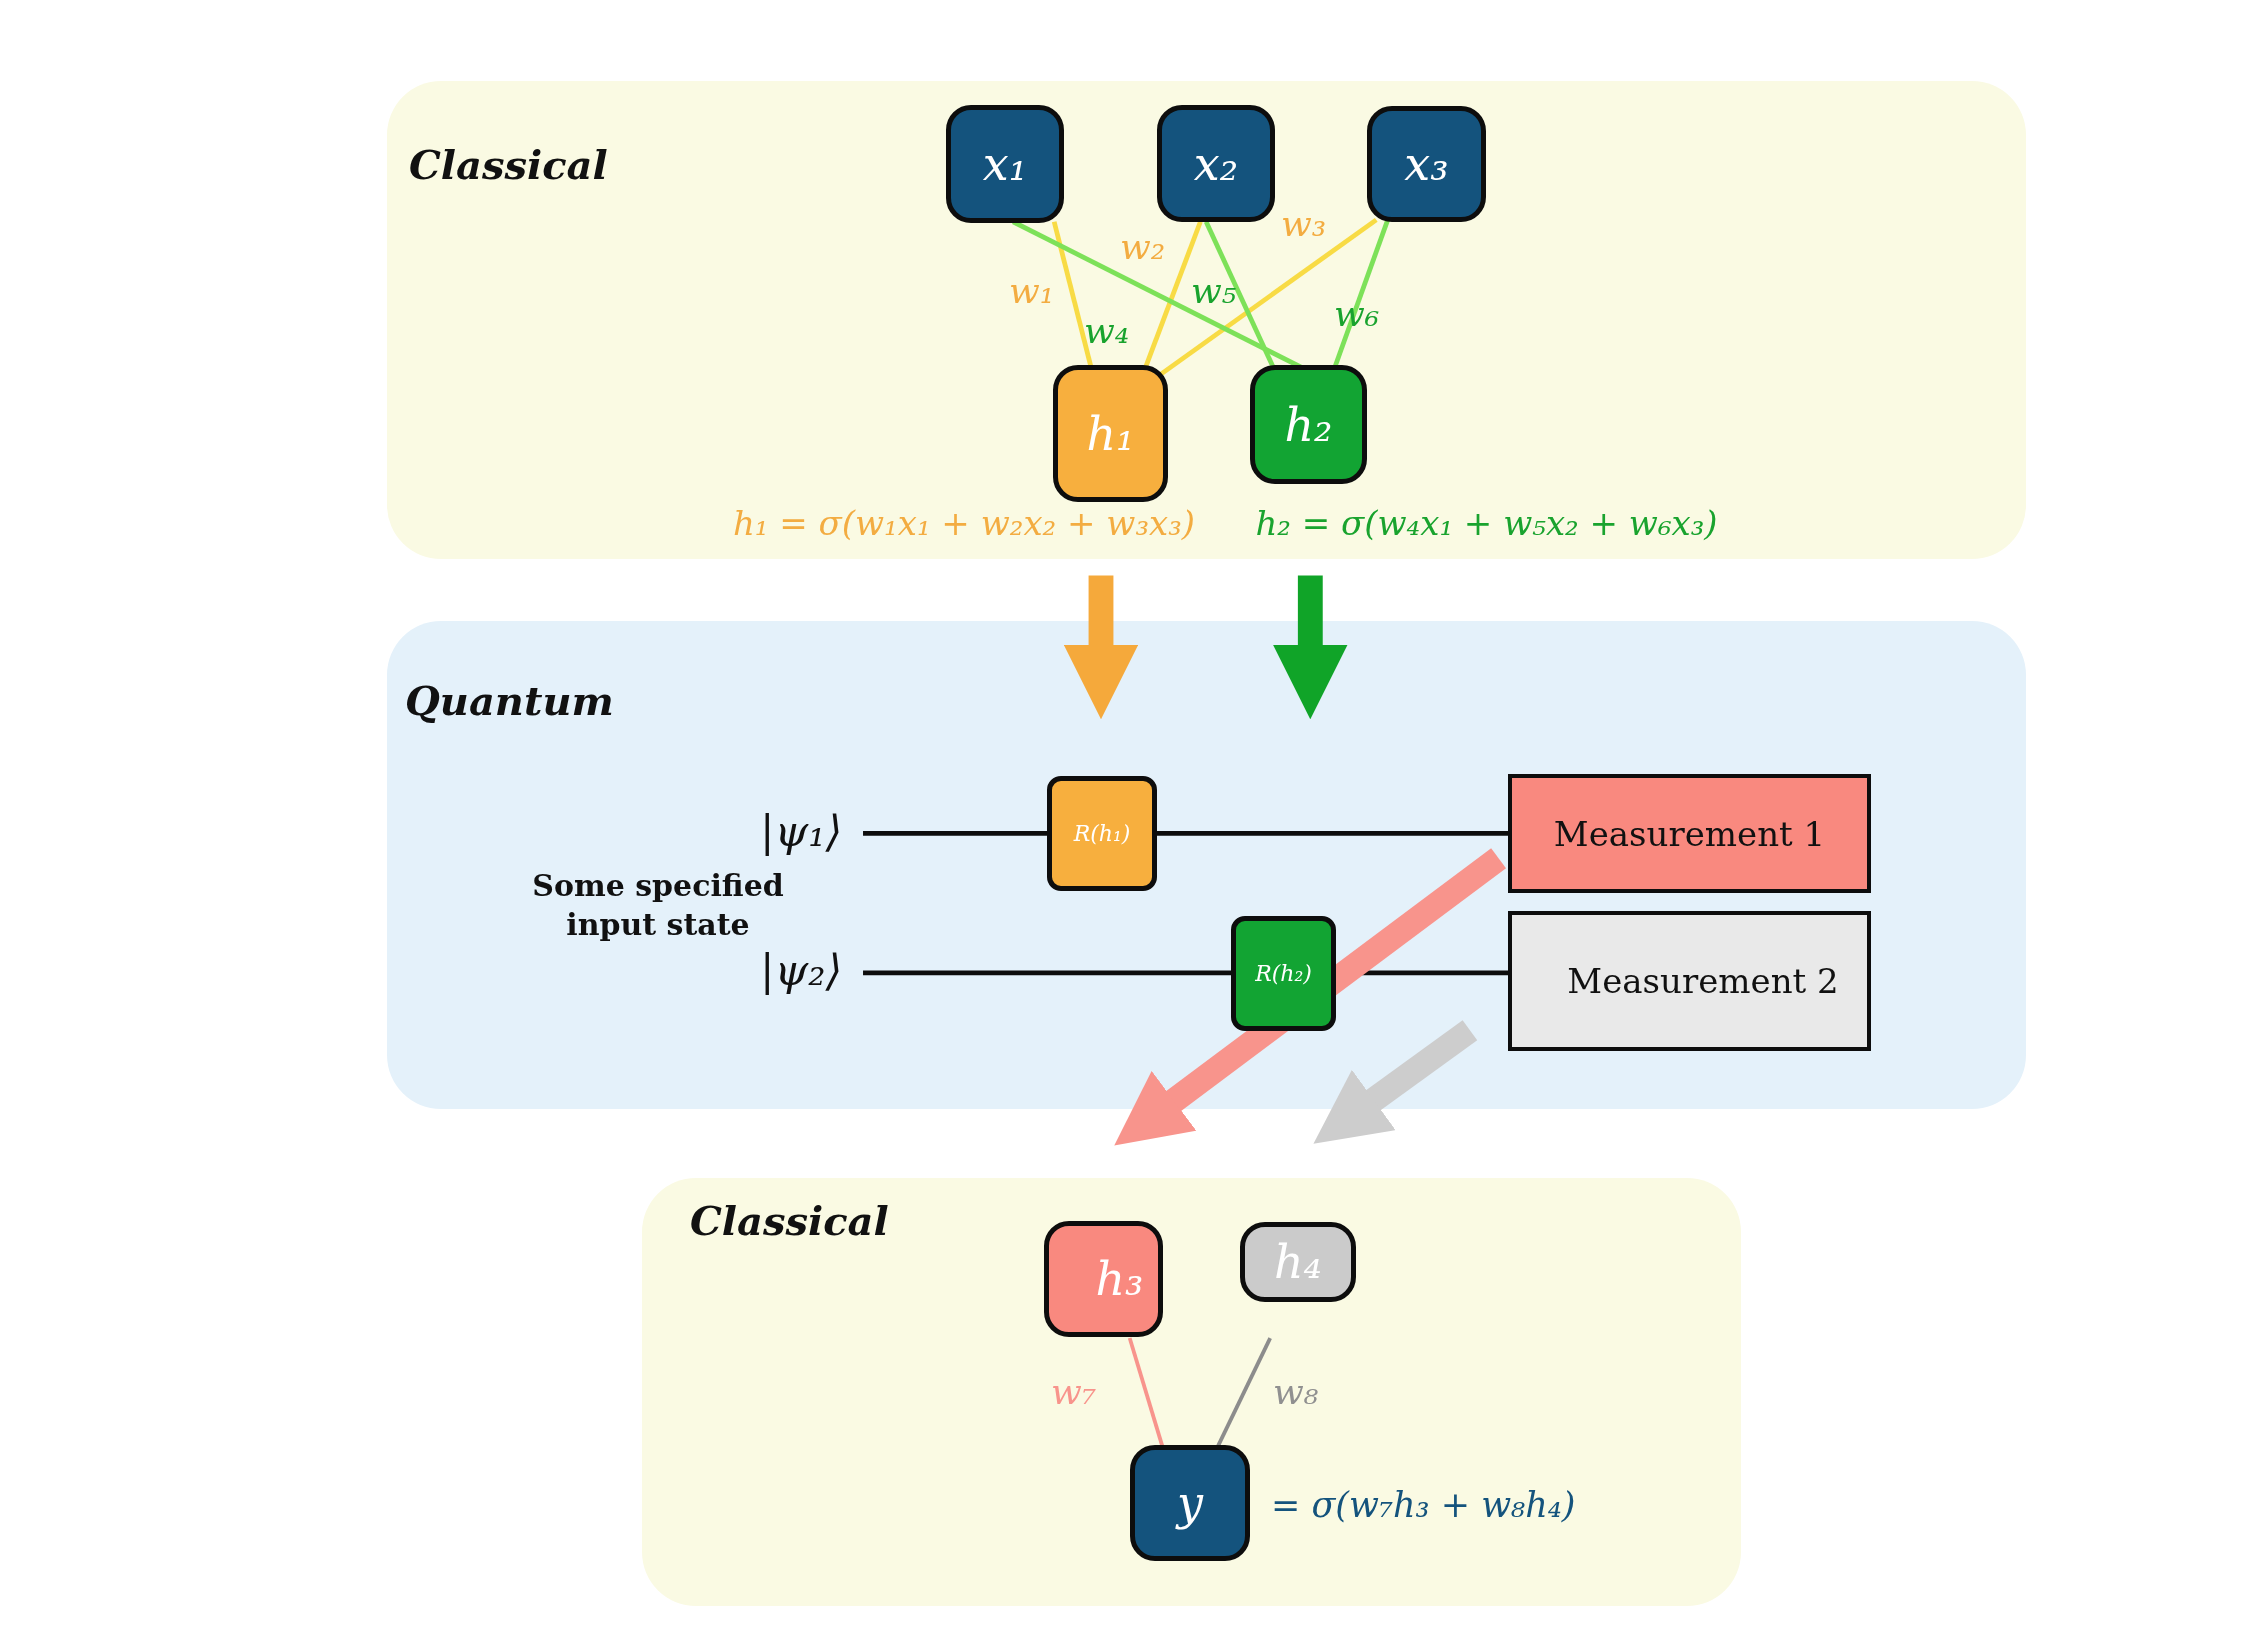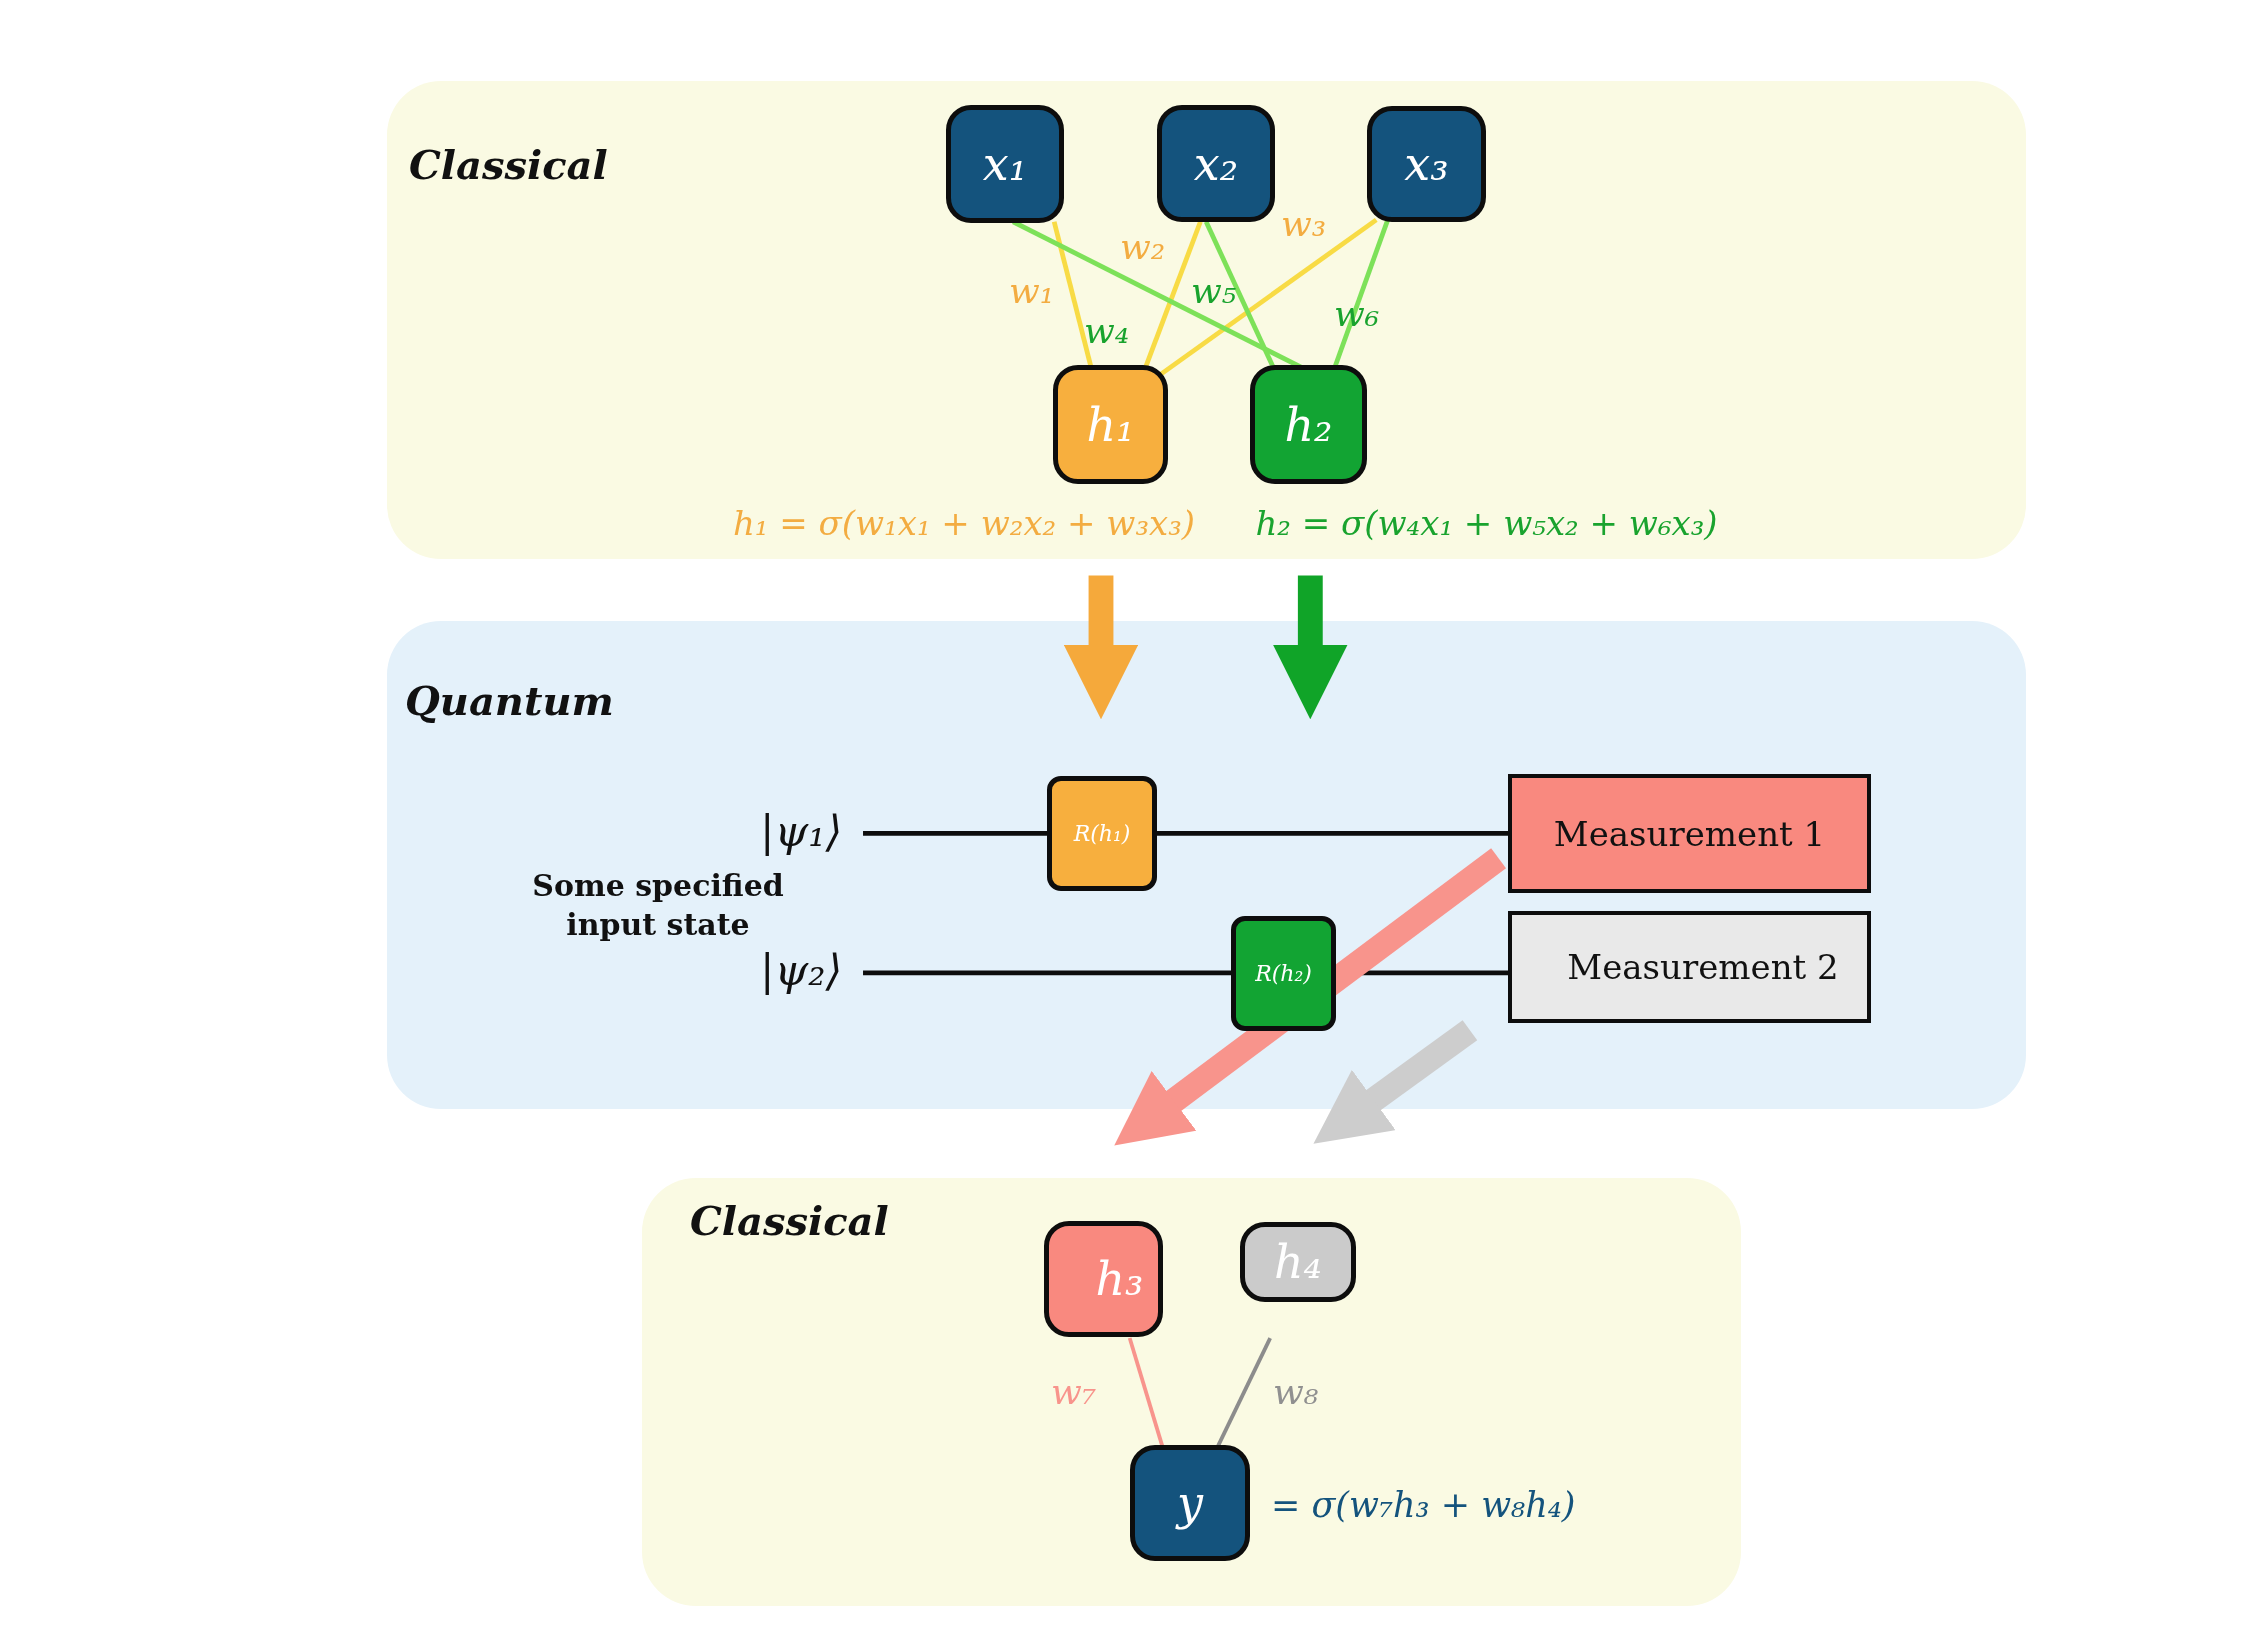--- a/index.html
+++ b/index.html
@@ -20,35 +20,35 @@
         display:flex;align-items:center;justify-content:center;
         color:#ffffff;font-style:italic;font-size:46px;box-sizing:border-box;}
   .node-blue{background:#14537D;}
   .node-amber{background:#F7AF3E;}
   .node-green{background:#12A433;}
   .node-pink{background:#F9897F;padding-left:32px;}
   .node-gray{background:#CBCBCB;}
   #node-x1{left:946px;top:105px;width:118px;height:118px;}
   #node-x2{left:1157px;top:105px;width:118px;height:117px;}
   #node-x3{left:1367px;top:106px;width:119px;height:116px;}
-  #node-h1{left:1053px;top:365px;width:115px;height:119px;}
+  #node-h1{left:1053px;top:365px;width:115px;height:137px;}
   #node-h2{left:1250px;top:365px;width:117px;height:119px;}
   #node-h3{left:1044px;top:1221px;width:119px;height:116px;}
   #node-h4{left:1240px;top:1222px;width:116px;height:80px;}
   #node-y{left:1130px;top:1445px;width:120px;height:116px;}
   .gate{position:absolute;z-index:3;border:5.7px solid #0d0d0d;border-radius:14px;
         display:flex;align-items:center;justify-content:center;
         color:#ffffff;font-style:italic;font-size:22px;box-sizing:border-box;}
   #gate-rh1{left:1047px;top:776px;width:110px;height:115px;}
   #gate-rh2{left:1231px;top:916px;width:105px;height:115px;}
   .meas{position:absolute;z-index:3;border:4.8px solid #0d0d0d;
         display:flex;align-items:center;justify-content:center;
         color:#111;font-size:34px;box-sizing:border-box;}
   #meas1{left:1508px;top:774px;width:363px;height:119px;background:#F9897F;}
-  #meas2{left:1508px;top:911px;width:363px;height:112px;background:#E9E9E9;padding-left:27px;}
+  #meas2{left:1508px;top:911px;width:363px;height:140px;background:#E9E9E9;padding-left:27px;}
   .wlabel{position:absolute;z-index:4;font-style:italic;font-size:36px;}
   .w-orange{color:#F3AC41;}
   .w-green{color:#19A32E;}
   .w-pink{color:#F8948C;}
   .w-gray{color:#909090;}
   #w1{left:1009px;top:270px;} #w2{left:1120px;top:226px;} #w3{left:1281px;top:203px;}
   #w4{left:1084px;top:310px;} #w5{left:1191px;top:270px;} #w6{left:1334px;top:293px;}
   #w7{left:1051px;top:1371px;} #w8{left:1273px;top:1371px;}
   .equation{position:absolute;z-index:4;font-style:italic;font-size:34px;text-align:center;}
   #eq1{left:720px;top:503px;width:488px;color:#F3AC41;}

